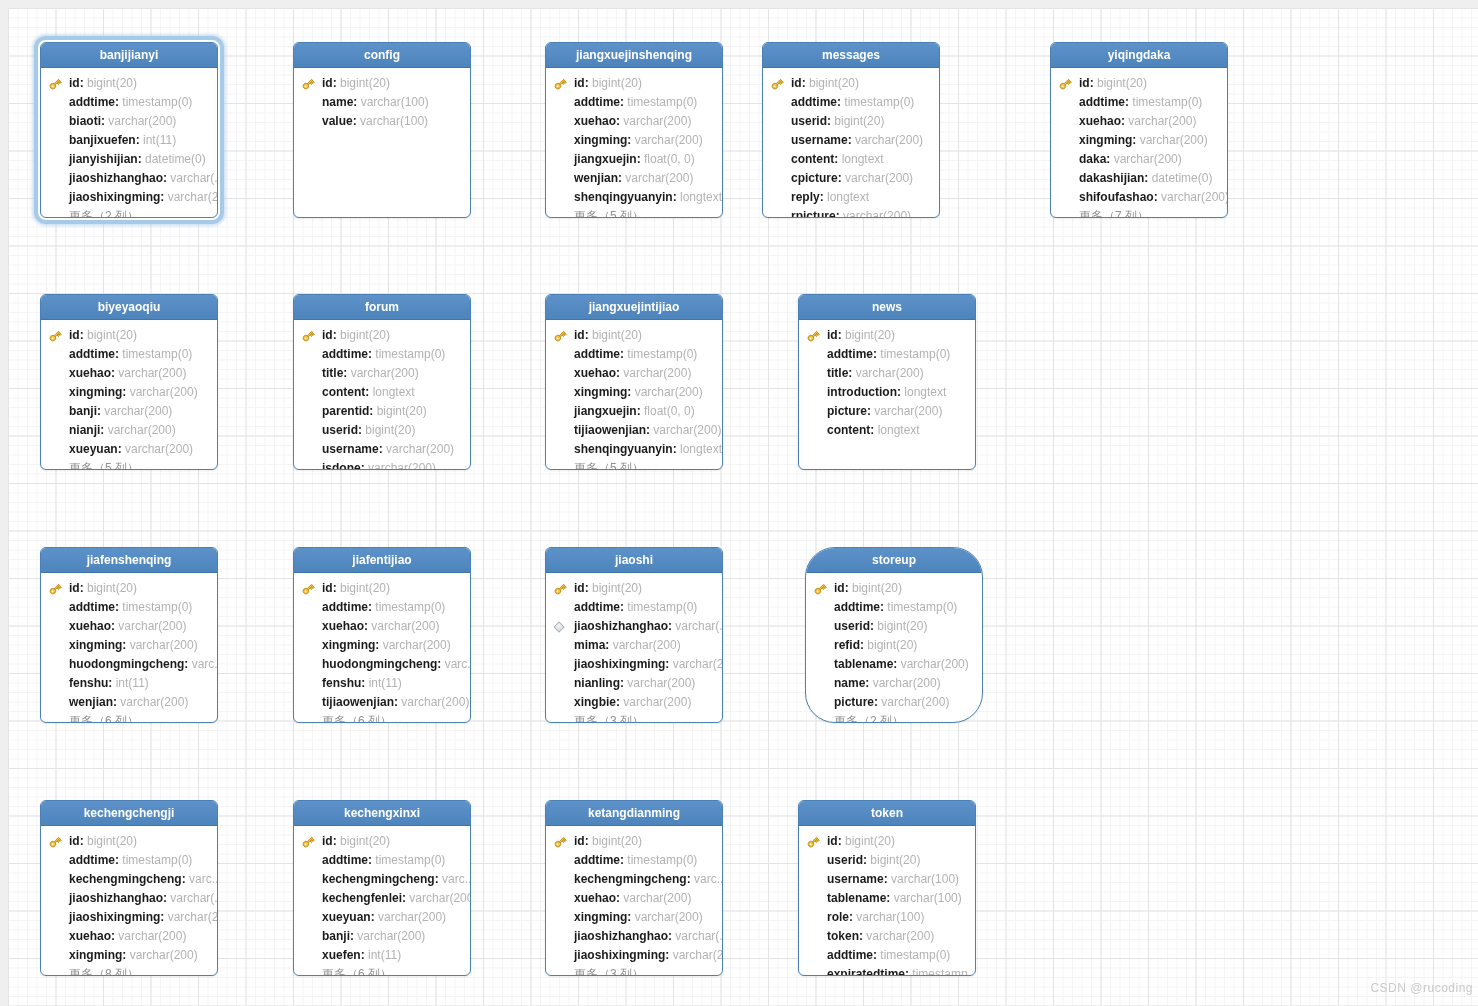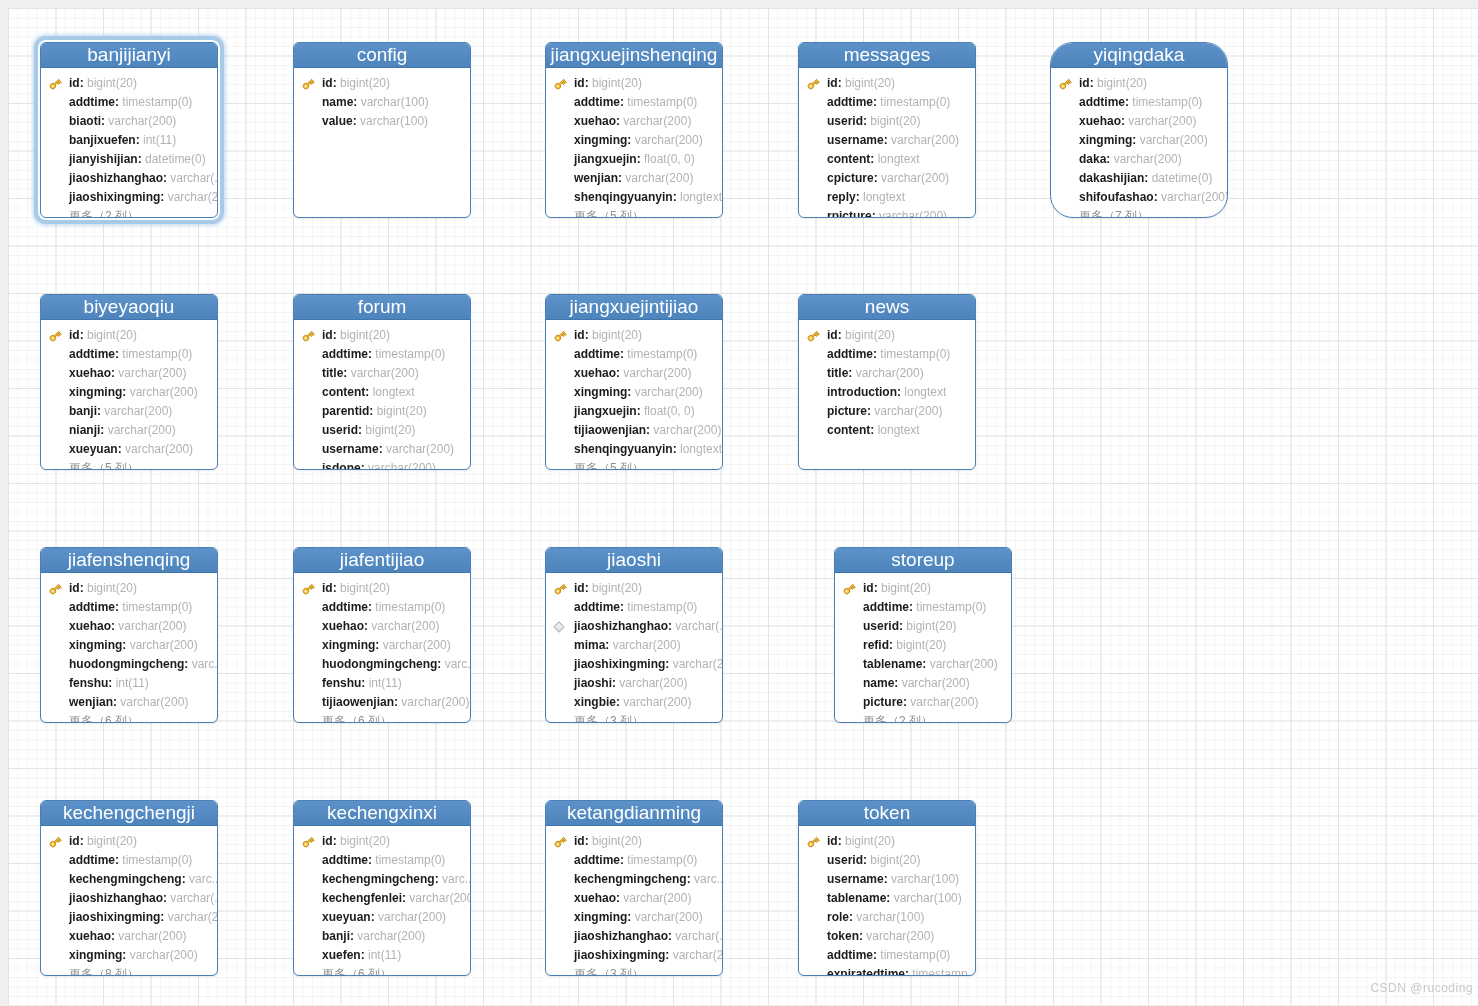--- a/index.html
+++ b/index.html
@@ -34,21 +34,21 @@
   .table.selected {
     box-shadow:
       0 0 0 2px rgba(255,255,255,0.95),
       0 0 0 6px #a7cae9,
       0 0 3px 8px rgba(167,202,233,0.55);
   }
   .thead {
     height: 24px; line-height: 24px;
     text-align: center;
     color: #ffffff;
-    font-size: 19px; font-weight: normal;
+    font-size: 12px; font-weight: bold;
     background: linear-gradient(#5d92c9, #4d84bc);
     border-bottom: 1px solid #3f75ad;
     cursor: default;
   }
   .tbody { padding-top: 6px; }
   .field {
     position: relative;
     height: 19px; line-height: 19px;
     padding-left: 28px;
     font-size: 12px;
@@ -137,42 +137,42 @@
             </svg><span class="fname">id:</span><span class="ftype"> bigint(20)</span></div>
           <div class="field"><span class="fname">addtime:</span><span class="ftype"> timestamp(0)</span></div>
           <div class="field"><span class="fname">xuehao:</span><span class="ftype"> varchar(200)</span></div>
           <div class="field"><span class="fname">xingming:</span><span class="ftype"> varchar(200)</span></div>
           <div class="field"><span class="fname">jiangxuejin:</span><span class="ftype"> float(0, 0)</span></div>
           <div class="field"><span class="fname">wenjian:</span><span class="ftype"> varchar(200)</span></div>
           <div class="field"><span class="fname">shenqingyuanyin:</span><span class="ftype"> longtext</span></div>
           <div class="field more"><span class="fname">更多（5 列）...</span></div>
         </div>
       </div>
-      <div class="table" style="left: 798px; top: 42px;">
+      <div class="table" style="left: 762px; top: 42px;">
         <div class="thead">messages</div>
         <div class="tbody">
           <div class="field"><svg class="icon key-icon" viewBox="0 0 16 16">
               <g transform="rotate(-45 8 8)" fill="#f6c23e" stroke="#c08a18" stroke-width="1">
                 <rect x="7" y="7.1" width="7.8" height="1.9" rx="0.5"></rect>
                 <rect x="10.4" y="9" width="1.5" height="2.2"></rect>
                 <rect x="12.9" y="9" width="1.5" height="2.7"></rect>
                 <circle cx="4.6" cy="8" r="3.2"></circle>
                 <circle cx="4.2" cy="8" r="1.1" fill="#ffffff" stroke="none" opacity="0.9"></circle>
               </g>
             </svg><span class="fname">id:</span><span class="ftype"> bigint(20)</span></div>
           <div class="field"><span class="fname">addtime:</span><span class="ftype"> timestamp(0)</span></div>
           <div class="field"><span class="fname">userid:</span><span class="ftype"> bigint(20)</span></div>
           <div class="field"><span class="fname">username:</span><span class="ftype"> varchar(200)</span></div>
           <div class="field"><span class="fname">content:</span><span class="ftype"> longtext</span></div>
           <div class="field"><span class="fname">cpicture:</span><span class="ftype"> varchar(200)</span></div>
           <div class="field"><span class="fname">reply:</span><span class="ftype"> longtext</span></div>
           <div class="field"><span class="fname">rpicture:</span><span class="ftype"> varchar(200)</span></div>
         </div>
       </div>
-      <div class="table" style="left: 1050px; top: 42px; border-radius: 23px;">
+      <div class="table" style="left: 1050px; top: 42px;">
         <div class="thead">yiqingdaka</div>
         <div class="tbody">
           <div class="field"><svg class="icon key-icon" viewBox="0 0 16 16">
               <g transform="rotate(-45 8 8)" fill="#f6c23e" stroke="#c08a18" stroke-width="1">
                 <rect x="7" y="7.1" width="7.8" height="1.9" rx="0.5"></rect>
                 <rect x="10.4" y="9" width="1.5" height="2.2"></rect>
                 <rect x="12.9" y="9" width="1.5" height="2.7"></rect>
                 <circle cx="4.6" cy="8" r="3.2"></circle>
                 <circle cx="4.2" cy="8" r="1.1" fill="#ffffff" stroke="none" opacity="0.9"></circle>
               </g>
@@ -319,26 +319,26 @@
                 <rect x="10.4" y="9" width="1.5" height="2.2"></rect>
                 <rect x="12.9" y="9" width="1.5" height="2.7"></rect>
                 <circle cx="4.6" cy="8" r="3.2"></circle>
                 <circle cx="4.2" cy="8" r="1.1" fill="#ffffff" stroke="none" opacity="0.9"></circle>
               </g>
             </svg><span class="fname">id:</span><span class="ftype"> bigint(20)</span></div>
           <div class="field"><span class="fname">addtime:</span><span class="ftype"> timestamp(0)</span></div>
           <div class="field"><span class="icon diamond-icon"></span><span class="fname">jiaoshizhanghao:</span><span class="ftype"> varchar(...</span></div>
           <div class="field"><span class="fname">mima:</span><span class="ftype"> varchar(200)</span></div>
           <div class="field"><span class="fname">jiaoshixingming:</span><span class="ftype"> varchar(2...</span></div>
-          <div class="field"><span class="fname">jiaoshi:</span><span class="ftype"> varchar(200)</span></div>
+          <div class="field"><span class="fname">nianling:</span><span class="ftype"> varchar(200)</span></div>
           <div class="field"><span class="fname">xingbie:</span><span class="ftype"> varchar(200)</span></div>
           <div class="field more"><span class="fname">更多（3 列）...</span></div>
         </div>
       </div>
-      <div class="table" style="left: 834px; top: 547px;">
+      <div class="table" style="left: 805px; top: 547px; border-radius: 30px;">
         <div class="thead">storeup</div>
         <div class="tbody">
           <div class="field"><svg class="icon key-icon" viewBox="0 0 16 16">
               <g transform="rotate(-45 8 8)" fill="#f6c23e" stroke="#c08a18" stroke-width="1">
                 <rect x="7" y="7.1" width="7.8" height="1.9" rx="0.5"></rect>
                 <rect x="10.4" y="9" width="1.5" height="2.2"></rect>
                 <rect x="12.9" y="9" width="1.5" height="2.7"></rect>
                 <circle cx="4.6" cy="8" r="3.2"></circle>
                 <circle cx="4.2" cy="8" r="1.1" fill="#ffffff" stroke="none" opacity="0.9"></circle>
               </g>

